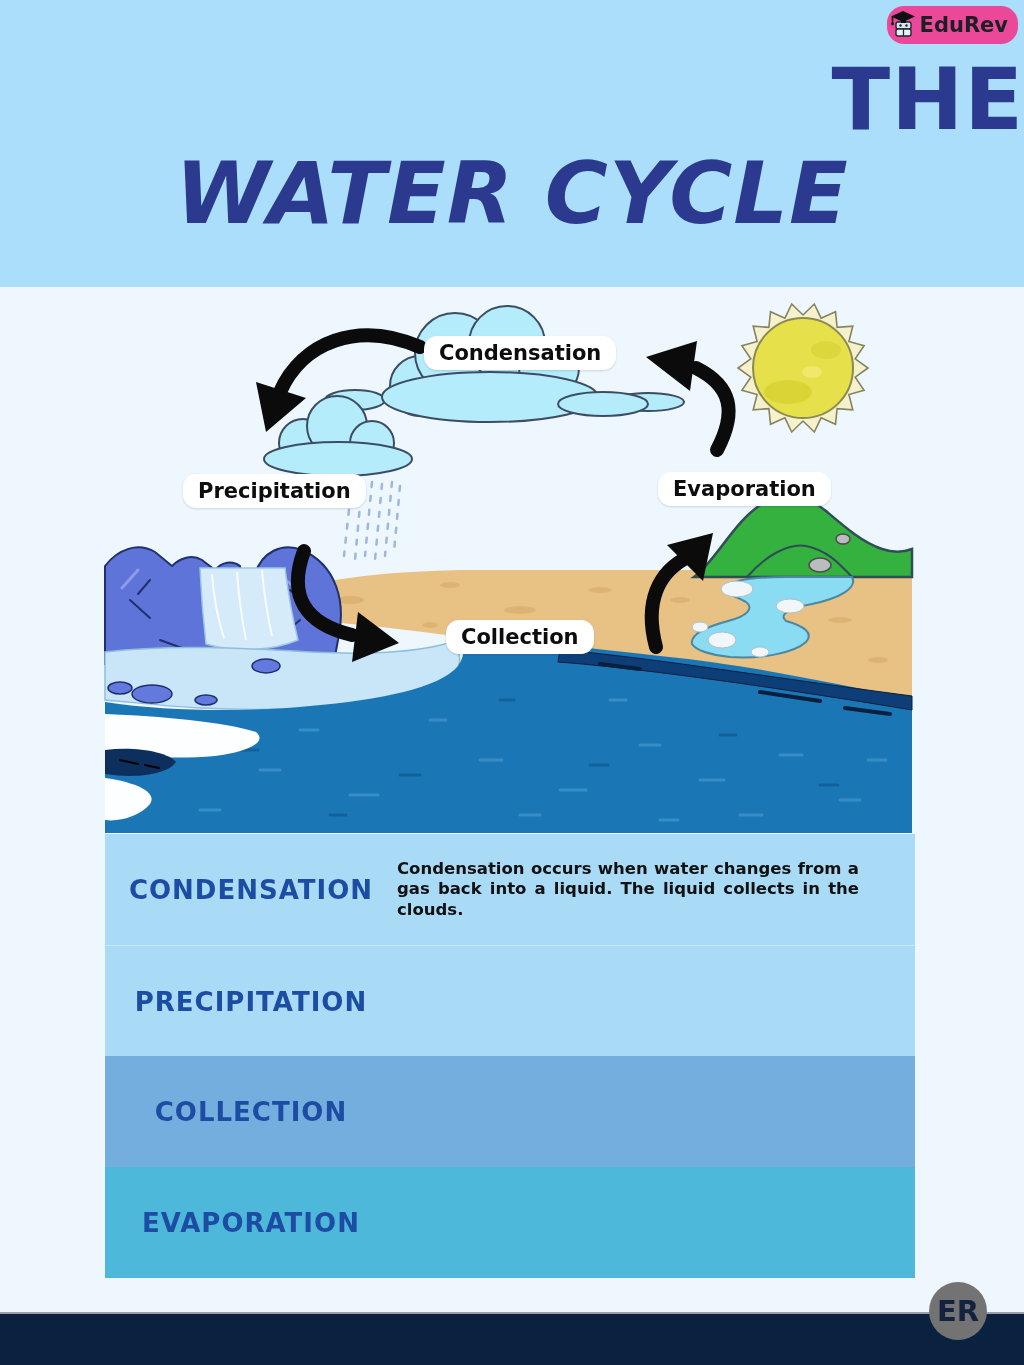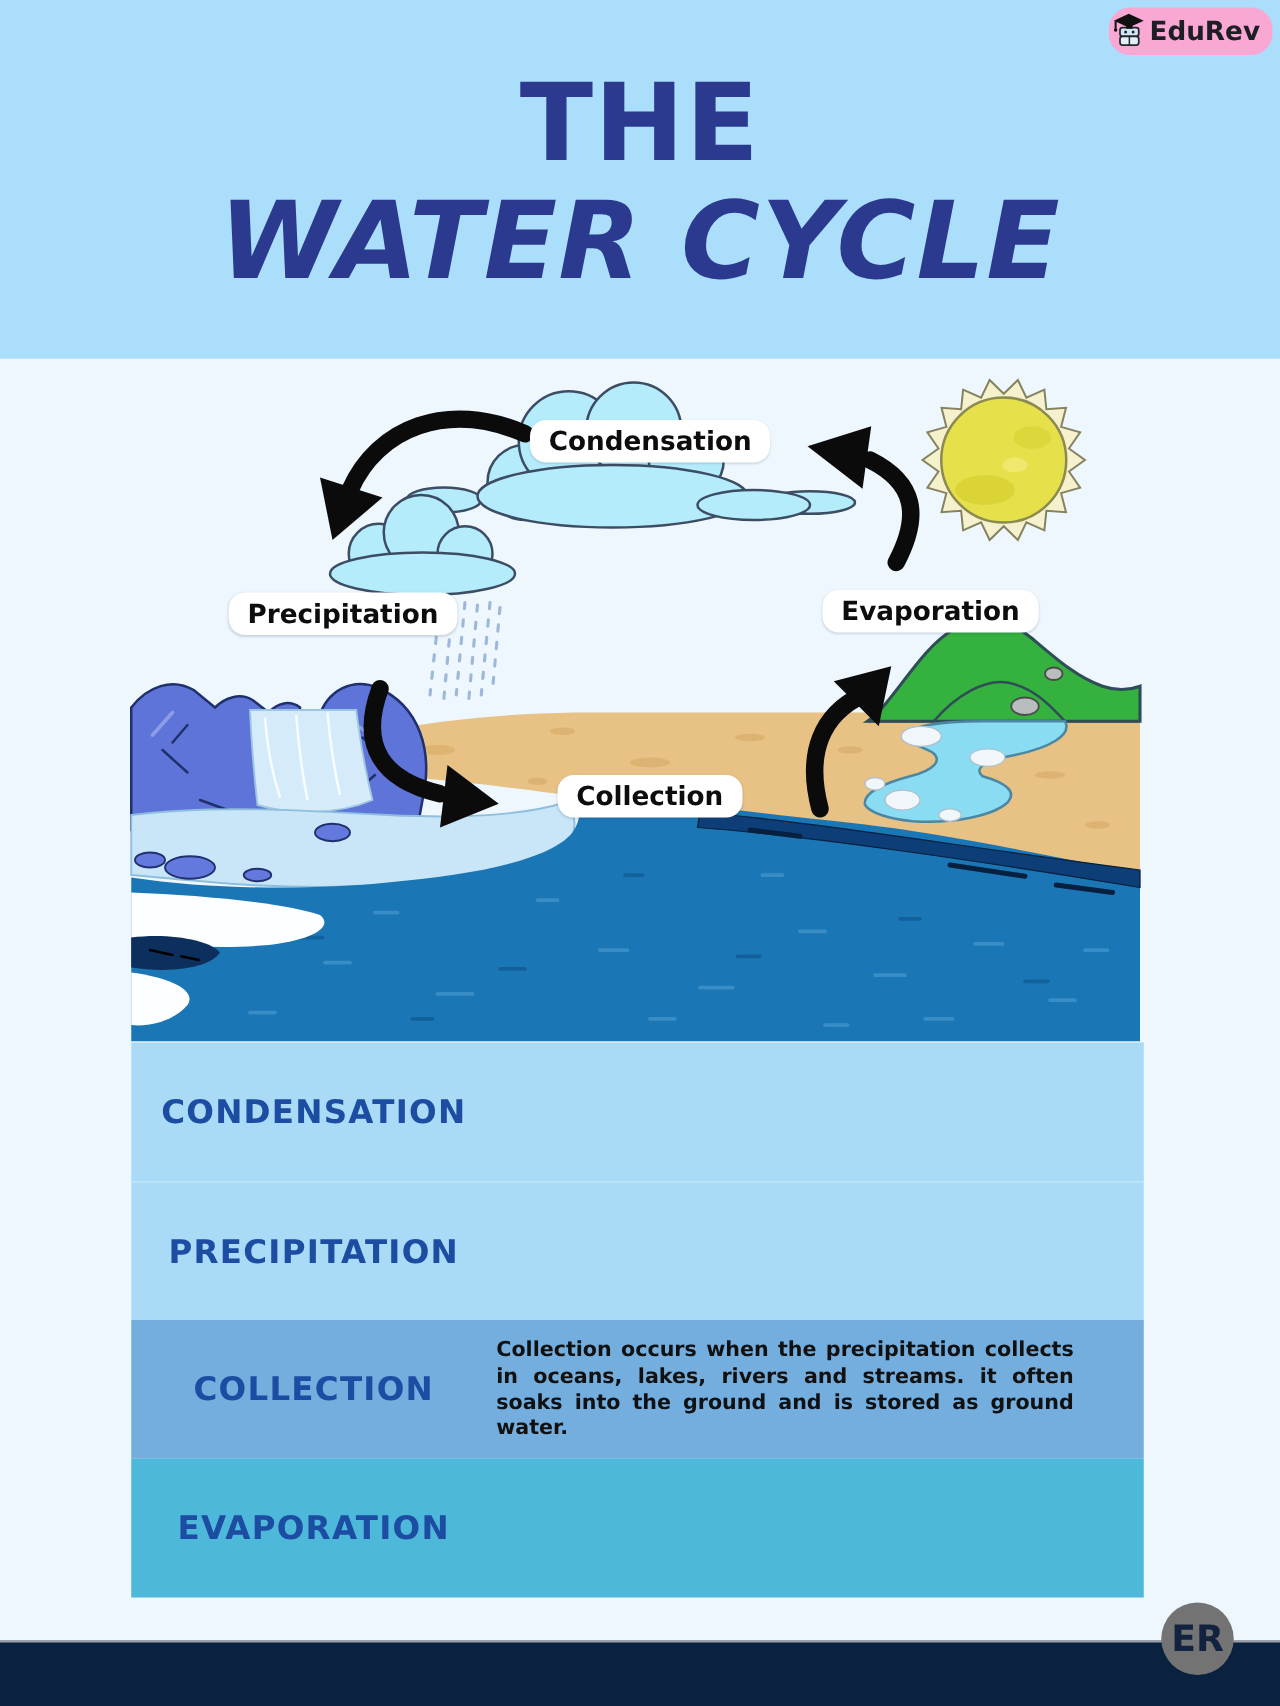--- a/index.html
+++ b/index.html
@@ -10,25 +10,25 @@
   }
   .header-band {
     position:absolute; left:0; top:0; width:1024px; height:287px;
     background:#abdefb; z-index:1;
   }
   .title-line {
     position:absolute; left:0; width:1024px; text-align:center;
     color:#2b3a8e; font-weight:bold; line-height:1; z-index:2;
     letter-spacing:1px;
   }
-  .title-line1 { top:56px; font-size:86px; }
+  .title-line1 { top:56px; font-size:86px;text-align:right; }
   .title-line2 { top:150px; font-size:86px;font-style:italic; }
   .logo-chip {
     position:absolute; top:6px; right:6px; height:38px; padding:0 10px 0 2px;
-    background:#f9a8d4; border-radius:17px; display:flex; align-items:center; gap:3px;
+    background:#ec4899; border-radius:17px; display:flex; align-items:center; gap:3px;
     z-index:3;
   }
   .logo-text { font-size:21px; font-weight:bold; color:#1d1f24; }
   .scene-svg { position:absolute; left:0; top:0; z-index:2; }
   .pill {
     position:absolute; z-index:3; background:#ffffff; border-radius:13px;
     padding:5px 15px; font-size:21px; font-weight:bold; color:#0d0d0d;
     white-space:nowrap; box-shadow:0 1px 2px rgba(40,60,90,0.18);
   }
   #pill-condensation { left:424px; top:336px; }
@@ -252,26 +252,26 @@
   </g>
 </svg>
 
 <div class="pill" id="pill-condensation">Condensation</div>
 <div class="pill" id="pill-precipitation">Precipitation</div>
 <div class="pill" id="pill-evaporation">Evaporation</div>
 <div class="pill" id="pill-collection">Collection</div>
 
 <div class="section-row row-1">
   <div class="term">CONDENSATION</div>
+  <div class="desc">Condensation occurs when water changes from a gas back into a liquid. The liquid collects in the clouds.</div>
 </div>
 <div class="section-row row-2">
   <div class="term">PRECIPITATION</div>
 </div>
 <div class="section-row row-3">
   <div class="term">COLLECTION</div>
-  <div class="desc">Collection occurs when the precipitation collects in oceans, lakes, rivers and streams. it often soaks into the ground and is stored as ground water.</div>
 </div>
 <div class="section-row row-4">
   <div class="term">EVAPORATION</div>
 </div>
 
 <div class="footer-bar"></div>
 <div class="er-badge">ER</div>
 
 </body></html>

